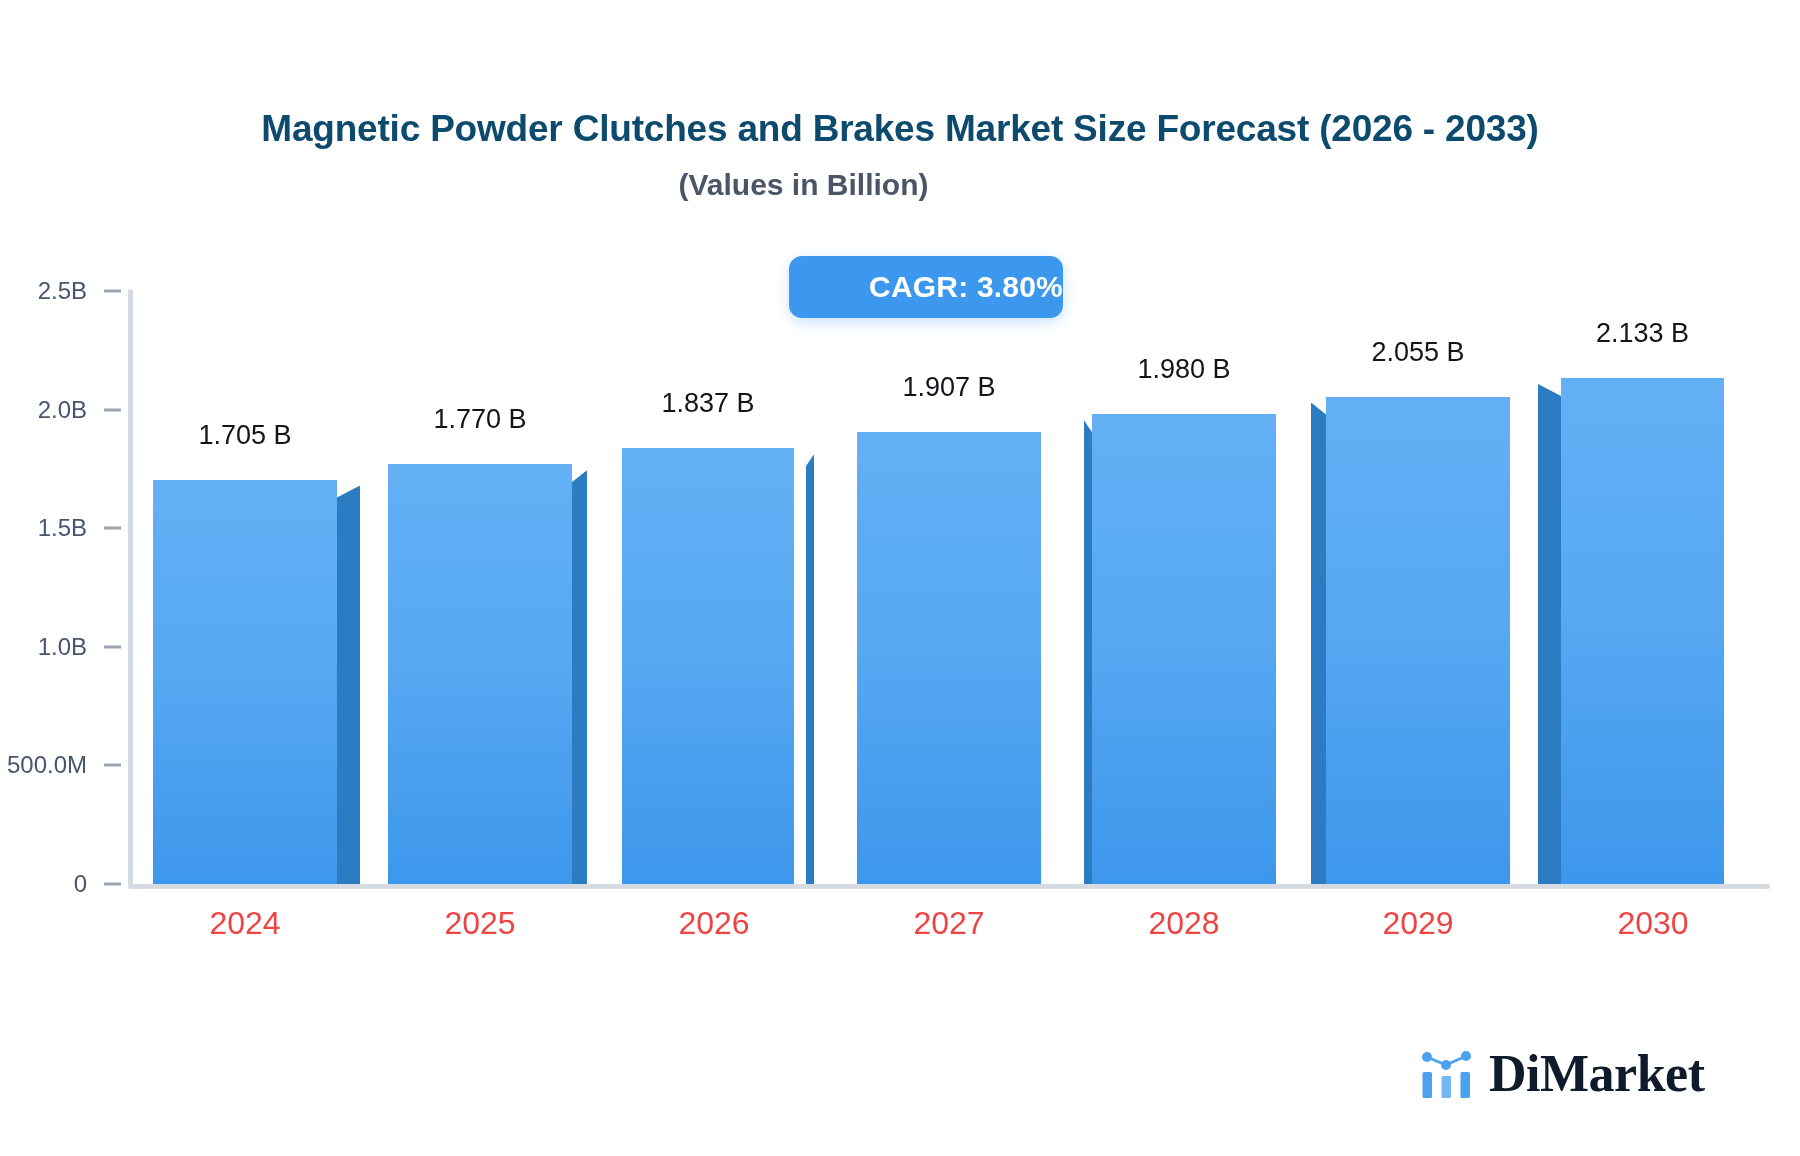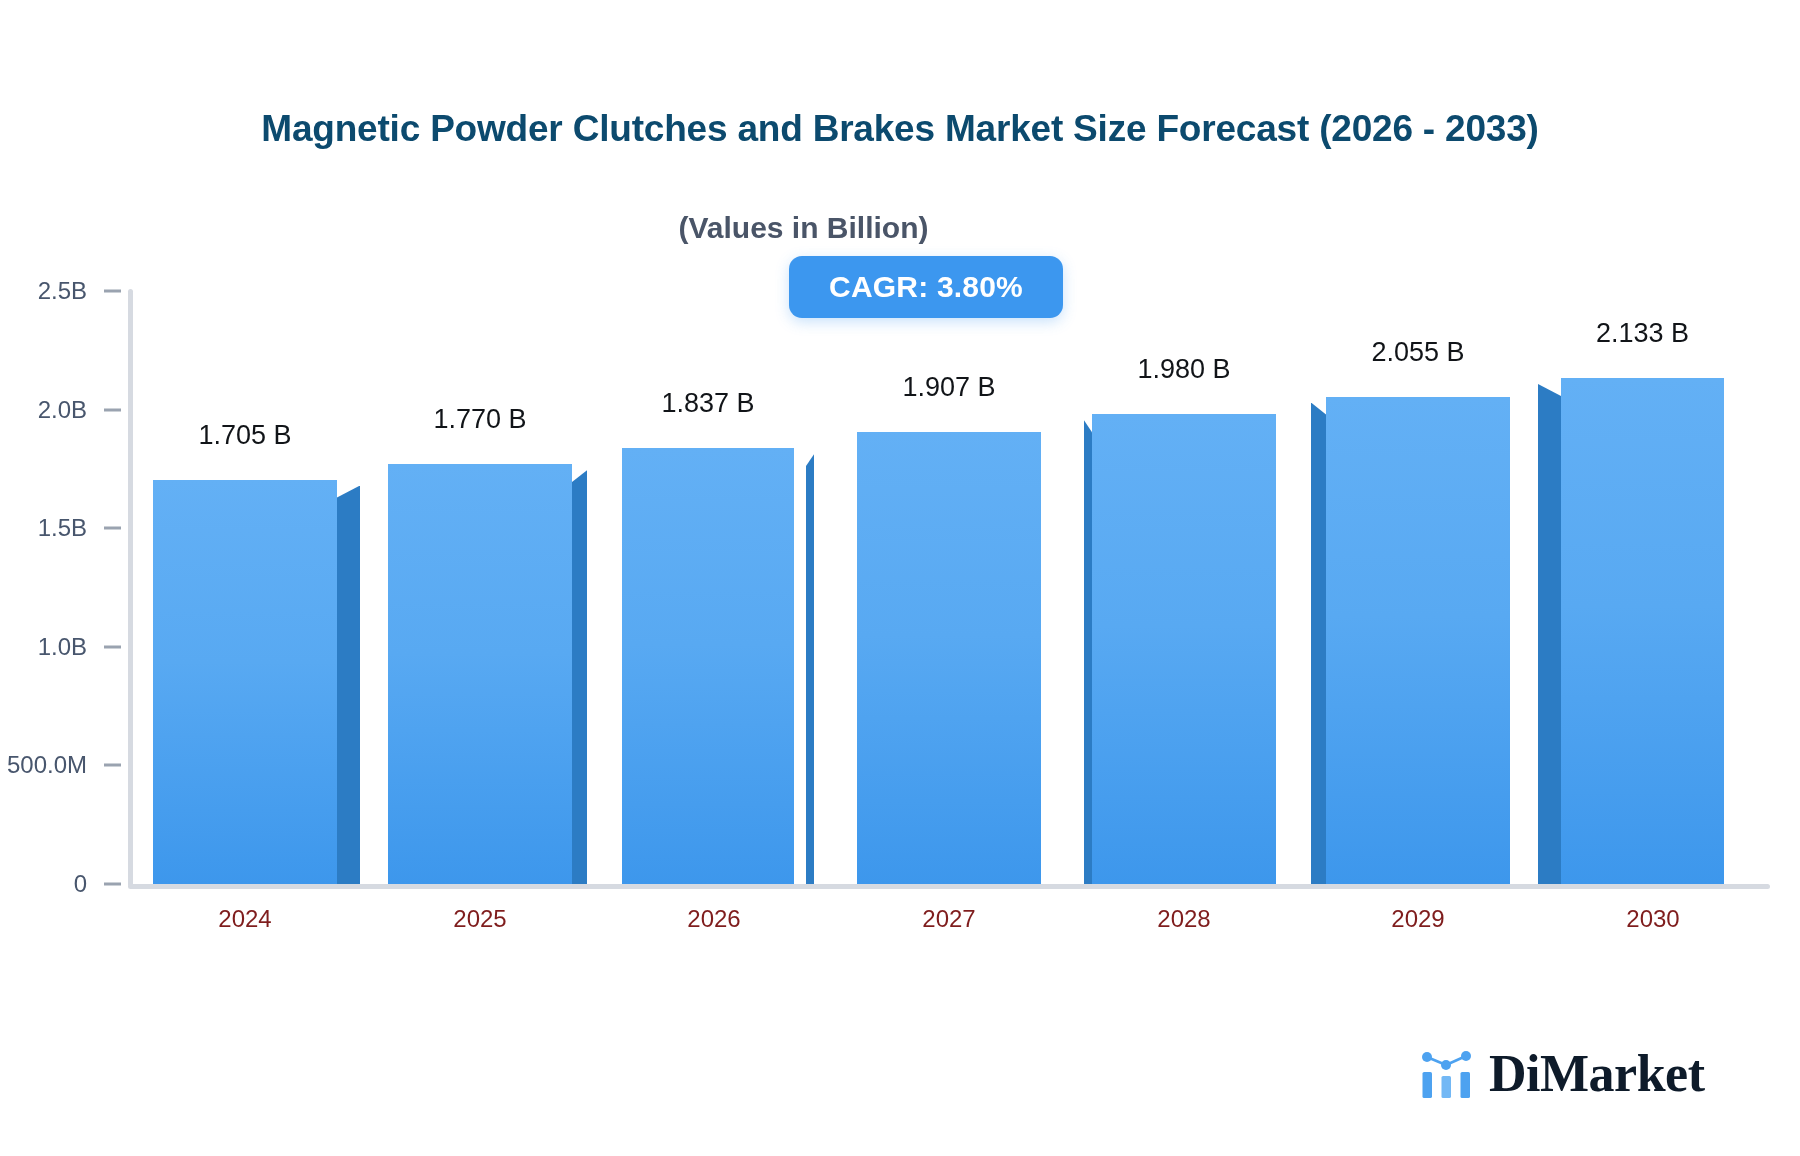--- a/index.html
+++ b/index.html
@@ -33,35 +33,34 @@
   }
   .subtitle {
     position: absolute;
     top: 168px;
     left: 0;
     width: 1607px;
     text-align: center;
     font-size: 30px;
     font-weight: bold;
     color: #4a5568;
-    margin-top: 43px;
   }
 
   
   .cagr-badge {
     position: absolute;
     top: 256px;
     left: 789px;
     width: 274px;
     height: 62px;
     background: #3c97ef;
     border-radius: 13px;
     display: flex;
     align-items: center;
-    justify-content: center;
+    justify-content: flex-end;
     box-shadow: 0 4px 14px rgba(60,151,239,0.28);
     z-index: 40;
   }
   .cagr-badge span {
     color: #ffffff;
     font-size: 30px;
     font-weight: bold;
     letter-spacing: 0.2px;
   }
 
@@ -108,22 +107,22 @@
     width: 17px;
     height: 3px;
     background: #9aa3b0;
     transform: translateY(-50%);
   }
 
   .xtick {
     position: absolute;
     top: 905px;
     text-align: center;
-    font-size: 24px;
-    color: #7f1d1d;
+    font-size: 32px;
+    color: #ef4444;
     transform: translateX(-50%);
     white-space: nowrap;
   }
 
   
   .bar-group { position: absolute; }
 
   .bar-front {
     position: absolute;
     left: 0;

